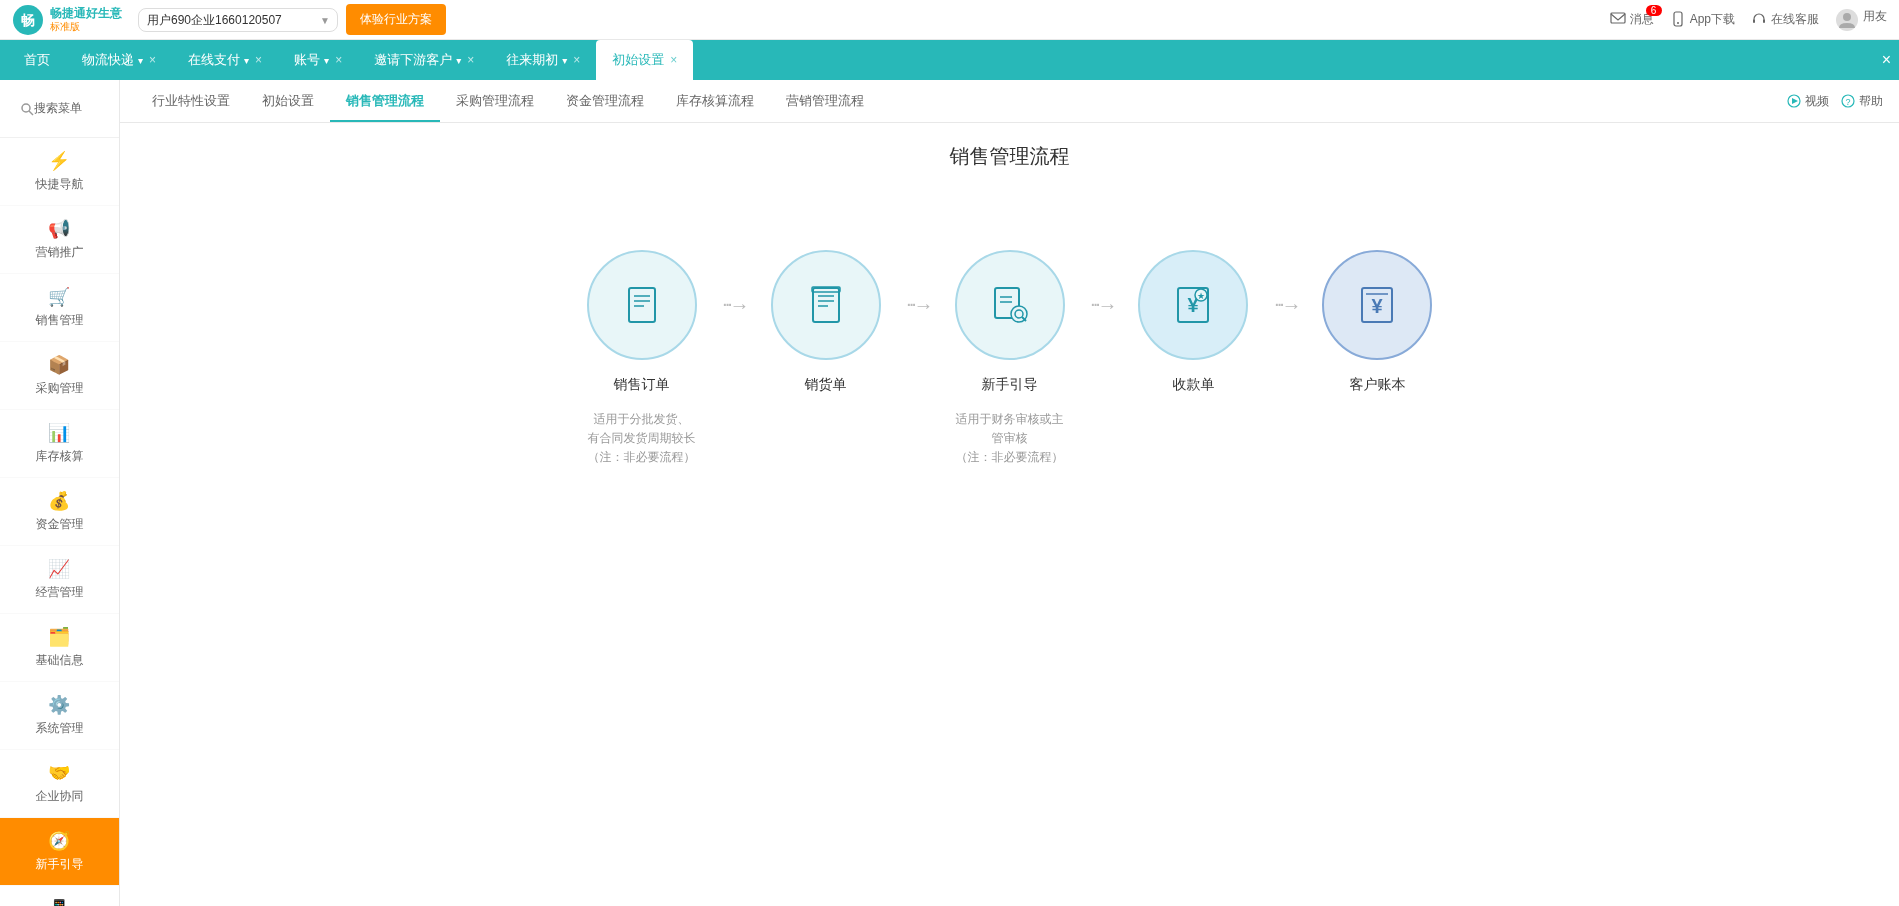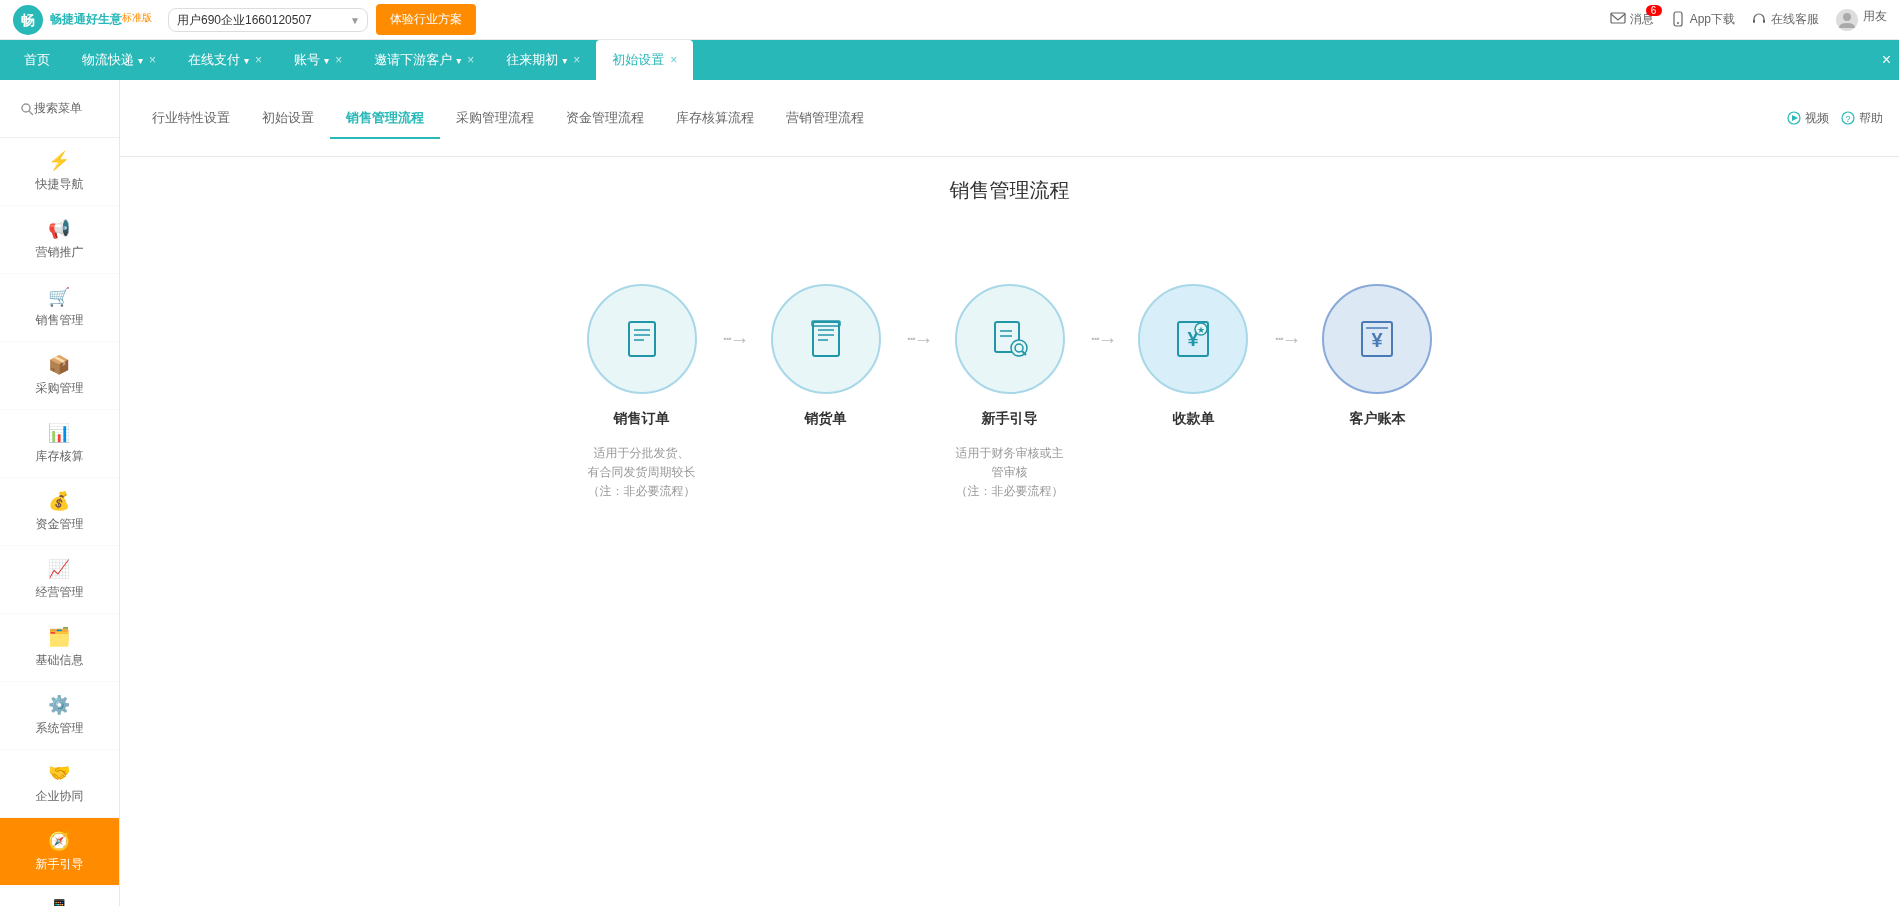--- a/index.html
+++ b/index.html
@@ -154,21 +154,21 @@
       flex-direction: column;
       overflow: hidden;
       background: #fff;
     }
 
     
     .sub-tabs {
       display: flex;
       align-items: center;
       border-bottom: 1px solid #e8e8e8;
-      padding: 17px 16px;
+      padding: 0 16px;
       background: #fff;
       flex-shrink: 0;
       position: relative;
     }
     .sub-tab {
       padding: 12px 16px;
       font-size: 13px;
       color: #666;
       cursor: pointer;
       position: relative;
@@ -234,21 +234,21 @@
       background: #e8f6f8;
       display: flex;
       align-items: center;
       justify-content: center;
       cursor: pointer;
     }
     .process-step-name {
       font-size: 14px;
       color: #333;
       text-align: right;
-      font-weight: 700;
+      font-weight: 400;
     }
     .process-step-desc {
       font-size: 12px;
       color: #999;
       text-align: center;
       line-height: 1.6;
     }
     .process-arrow {
       display: flex;
       align-items: center;
@@ -268,21 +268,21 @@
 <body>
 
 <div class="top-bar">
   <div class="top-bar-left">
 
     <div style="display:flex;align-items:center;gap:6px;margin-right:8px;">
       <svg width="32" height="32" viewBox="0 0 32 32">
         <circle cx="16" cy="16" r="15" fill="#28b8b8"></circle>
         <text x="16" y="21" text-anchor="middle" fill="white" font-size="14" font-weight="bold">畅</text>
       </svg>
-      <div style="display:flex;flex-direction:row;line-height:1.2;">
+      <div style="display:flex;flex-direction:column;line-height:1.2;">
         <span style="font-size:12px;color:#28b8b8;font-weight:bold;">畅捷通好生意</span>
         <span style="font-size:10px;color:#ff8c00;">标准版</span>
       </div>
     </div>
     <div class="user-select-wrap">
       <select class="user-select">
         <option>用户690企业1660120507</option>
       </select>
     </div>
     <button class="trial-btn">体验行业方案</button>

